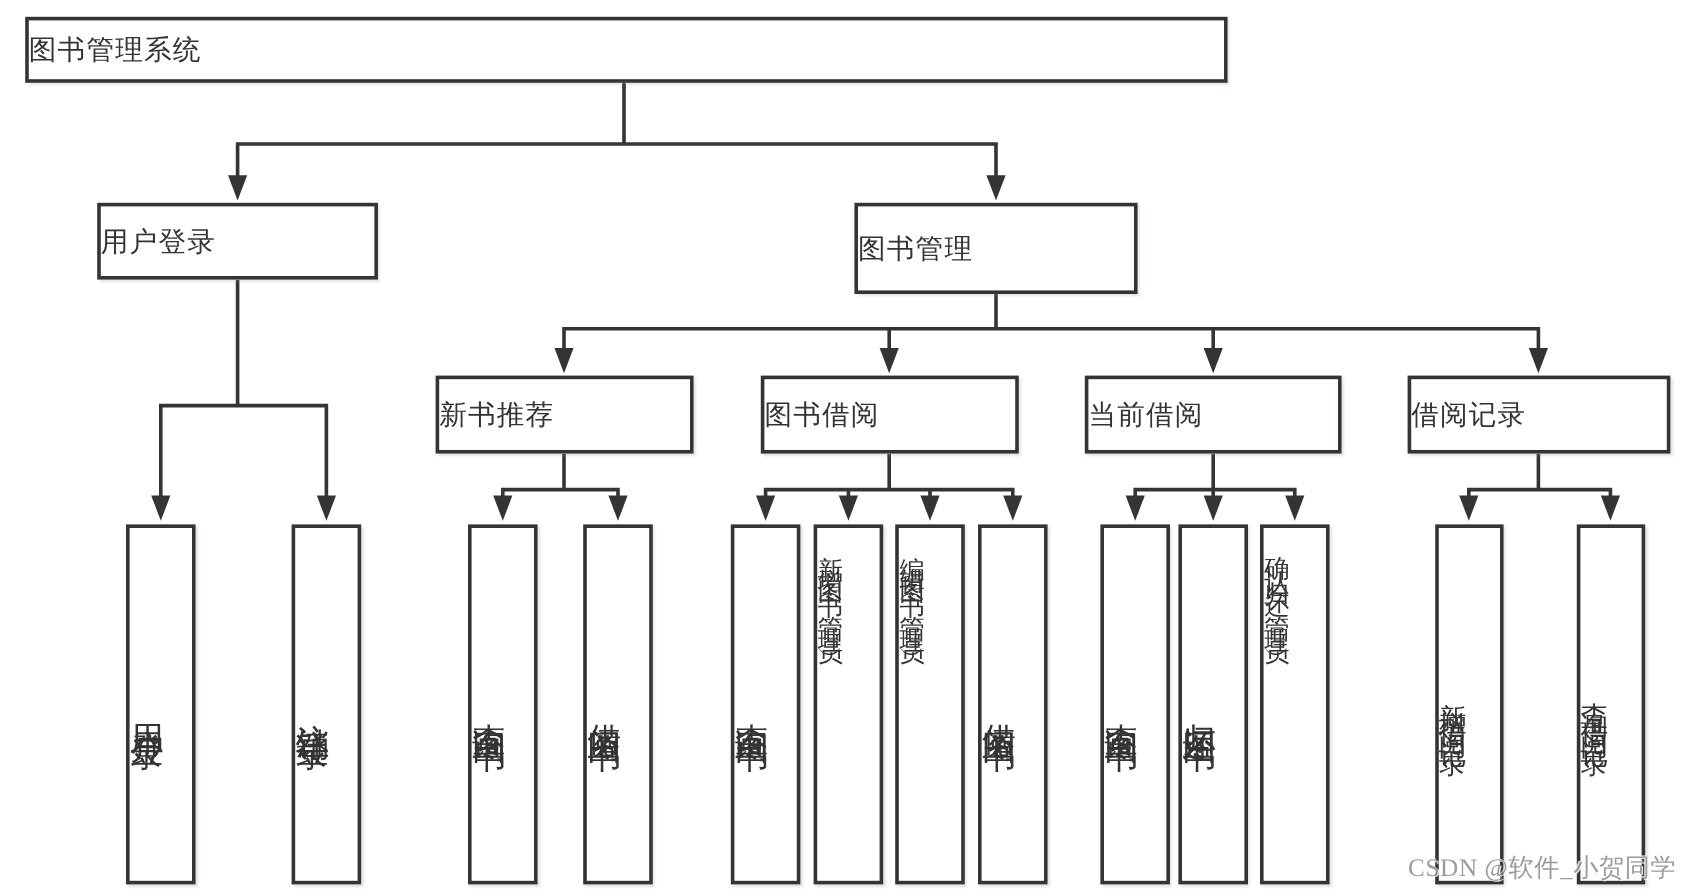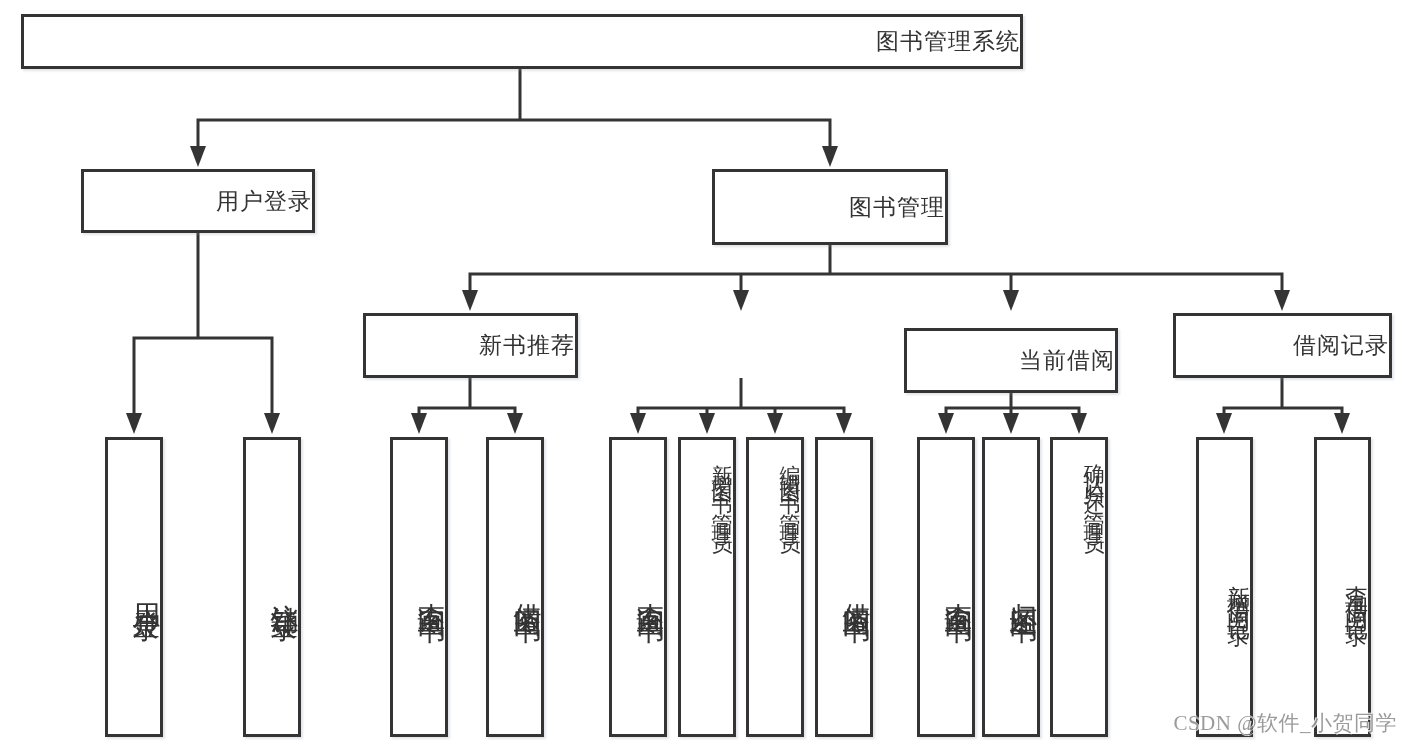--- a/index.html
+++ b/index.html
@@ -19,21 +19,21 @@
     left: 0; top: 0;
     z-index: 1;
   }
 
   .node {
     position: absolute;
     background: #ffffff;
     border: 3px solid #343434;
     display: flex;
     align-items: center;
-    justify-content: flex-end;
+    justify-content: flex-start;
     z-index: 2;
     box-shadow: 2px 2px 2px rgba(140,150,170,0.25);
     color: #333333;
   }
 
   
   .hnode { font-size: 23px; letter-spacing: 1px; }
   .hnode span { white-space: nowrap; }
 
   
@@ -116,21 +116,24 @@
   <div class="node hnode" style="left:81px; top:169px; width:234px; height:64px;">
     <span>用户登录</span>
   </div>
   <div class="node hnode" style="left:712px; top:169px; width:236px; height:76px;">
     <span>图书管理</span>
   </div>
 
   <div class="node hnode" style="left:363px; top:313px; width:215px; height:65px;">
     <span>新书推荐</span>
   </div>
-  <div class="node hnode" style="left:904px; top:328px; width:214px; height:65px;">
+  <div class="node hnode" style="left:634px; top:313px; width:215px; height:65px;">
+    <span>图书借阅</span>
+  </div>
+  <div class="node hnode" style="left:904px; top:313px; width:214px; height:65px;">
     <span>当前借阅</span>
   </div>
   <div class="node hnode" style="left:1173px; top:313px; width:219px; height:65px;">
     <span>借阅记录</span>
   </div>
 
   <div class="node vnode v-short" style="left:105px; top:437px; width:58px; height:300px;">
     <span>用户登录</span>
   </div>
   <div class="node vnode v-short" style="left:243px; top:437px; width:58px; height:300px;">

